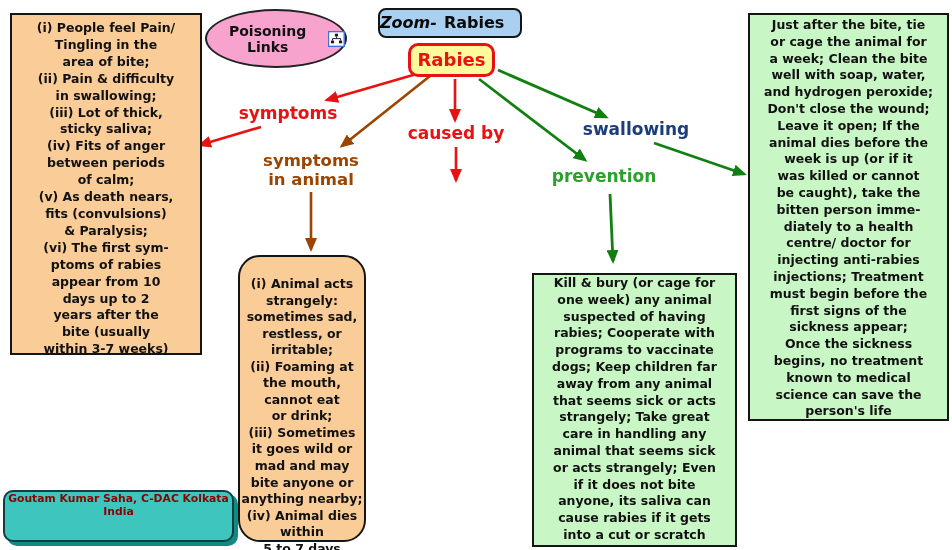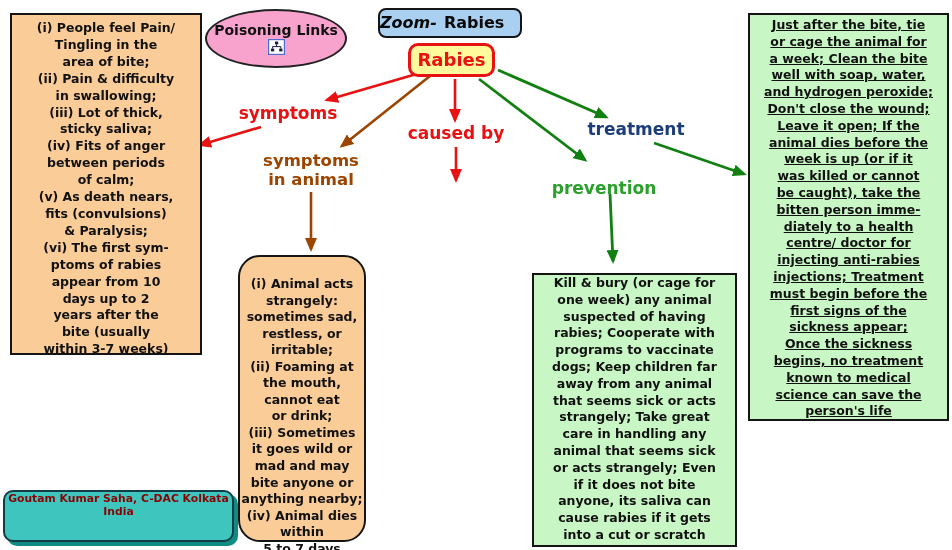--- a/index.html
+++ b/index.html
@@ -9,32 +9,32 @@
   }
   .ml{white-space:pre-line;}
   .concept-box{
     position:absolute;box-sizing:border-box;border:2px solid #151515;
     background:#FACC98;color:#111;text-align:center;
   }
   #box-human{left:10px;top:13px;width:192px;height:342px;font-size:12.5px;line-height:16.9px;padding-top:5px;}
   #box-animal{left:238px;top:255px;width:128px;height:287px;font-size:12.5px;line-height:16.55px;padding-top:19px;border-radius:22px;}
   #box-cause{left:395px;top:186px;width:129px;height:77px;background:#A4C9F0;border:2px dashed #2a2a2a;font-size:13px;line-height:17.8px;padding-top:1px;}
   #box-prevention{left:532px;top:273px;width:205px;height:274px;background:#C8F6C4;font-size:12.5px;line-height:16.8px;}
-  #box-treatment{left:748px;top:13px;width:201px;height:408px;background:#C8F6C4;font-size:12.5px;line-height:16.8px;padding-top:2px;text-decoration:underline;}
+  #box-treatment{left:748px;top:13px;width:201px;height:408px;background:#C8F6C4;font-size:12.5px;line-height:16.8px;padding-top:2px;}
   .link-label{
     position:absolute;transform:translateX(-50%);text-align:center;white-space:pre-line;
   }
   #lbl-symptoms{left:288px;top:103px;font-size:17px;color:#E91212;}
   #lbl-symptoms-animal{left:311px;top:151px;font-size:16.5px;line-height:19px;color:#9C4500;}
   #lbl-caused{left:456px;top:123px;font-size:17px;color:#E91212;}
   #lbl-treatment{left:636px;top:119px;font-size:17px;color:#1C3D7A;}
-  #lbl-prevention{left:604px;top:178px;font-size:17px;color:#2CA02C;}
+  #lbl-prevention{left:604px;top:166px;font-size:17px;color:#2CA02C;}
   .ellipse{
     position:absolute;box-sizing:border-box;border-radius:50%;text-align:center;
-    display:flex;flex-direction:column;align-items:center;justify-content:center;
+    display:flex;flex-direction:row;align-items:center;justify-content:center;
   }
   #ellipse-poisoning{left:205px;top:9px;width:142px;height:59px;background:#F8A3CE;border:2px solid #222;color:#111;font-size:14px;}
   #ellipse-backhome{left:559px;top:9px;width:115px;height:71px;background:#FCC9E8;border:2.5px solid #A21240;color:#9B1535;font-size:14px;line-height:16px;box-shadow:5px 5px 0 -2px #2DB38F;}
   .cmap-icon{display:block;margin-top:1px;}
   #title-box{
     position:absolute;left:378px;top:8px;width:144px;height:30px;box-sizing:border-box;
     border:2px solid #151515;border-radius:8px;background:#A9CFF1;color:#0a0a0a;
     font-size:16px;text-align:left;line-height:26px;
   }
   #title-box .t-zoom{font-style:italic;margin-right:7px;}
@@ -160,21 +160,21 @@
 Once the sickness
 begins, no treatment
 known to medical
 science can save the
 person's life</div>
 
   <div id="lbl-symptoms" class="link-label">symptoms</div>
   <div id="lbl-symptoms-animal" class="link-label">symptoms
 in animal</div>
   <div id="lbl-caused" class="link-label">caused by</div>
-  <div id="lbl-treatment" class="link-label">treatment</div>
+  <div id="lbl-treatment" class="link-label">swallowing</div>
   <div id="lbl-prevention" class="link-label">prevention</div>
 
   <div id="ellipse-poisoning" class="ellipse">
     <span>Poisoning Links</span>
     <svg class="cmap-icon" width="17" height="16" viewBox="0 0 17 16">
       <rect x="0.5" y="0.5" width="16" height="15" fill="#ffffff" stroke="#4a6fd4" stroke-width="1.4"></rect>
       <rect x="7" y="2.6" width="3.2" height="2.8" fill="#1a1a3a"></rect>
       <path d="M8.6 5.4 V7.6 M4.6 7.6 H12.8 M4.6 7.6 V9.6 M12.8 7.6 V9.6" stroke="#1a1a3a" stroke-width="1" fill="none"></path>
       <rect x="3" y="9.6" width="3.2" height="2.8" fill="#1a1a3a"></rect>
       <rect x="11.2" y="9.6" width="3.2" height="2.8" fill="#1a1a3a"></rect>

